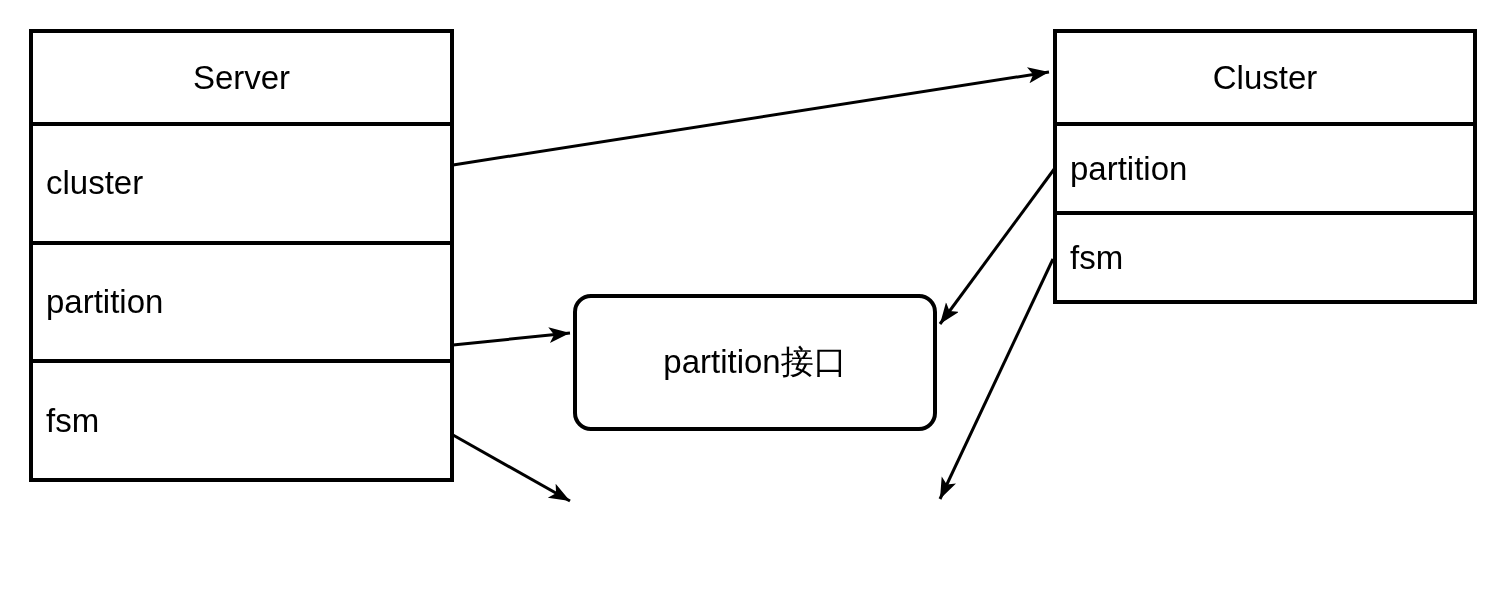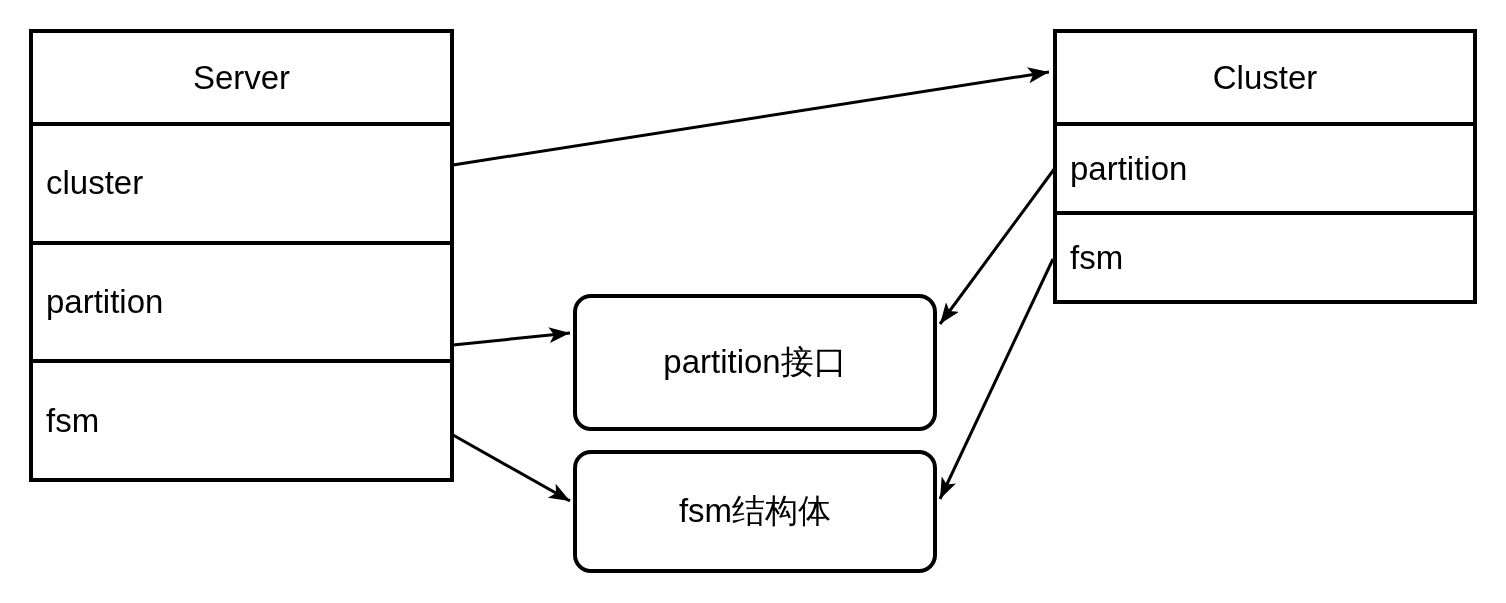--- a/index.html
+++ b/index.html
@@ -85,21 +85,20 @@
     <div class="entity-row">fsm</div>
   </div>
 
   <div class="entity entity-cluster">
     <div class="entity-title">Cluster</div>
     <div class="entity-row">partition</div>
     <div class="entity-row">fsm</div>
   </div>
 
   <div class="rounded-node node-partition-interface">partition接口</div>
-  <div class="rounded-node node-fsm-struct">fsm结构体</div>
 
   <svg class="edge-layer" viewBox="0 0 1506 603" xmlns="http://www.w3.org/2000/svg">
     <defs>
       <marker id="arrowhead" markerUnits="userSpaceOnUse" markerWidth="26" markerHeight="20" refX="21" refY="8" orient="auto">
         <path d="M0,0 L21,8 L0,16 L5,8 Z" fill="#000000"></path>
       </marker>
     </defs>
     <path class="edge" d="M453,165 L1049,72" marker-end="url(#arrowhead)"></path>
     <path class="edge" d="M453,345 L570,333" marker-end="url(#arrowhead)"></path>
     <path class="edge" d="M453,435 L570,501" marker-end="url(#arrowhead)"></path>

